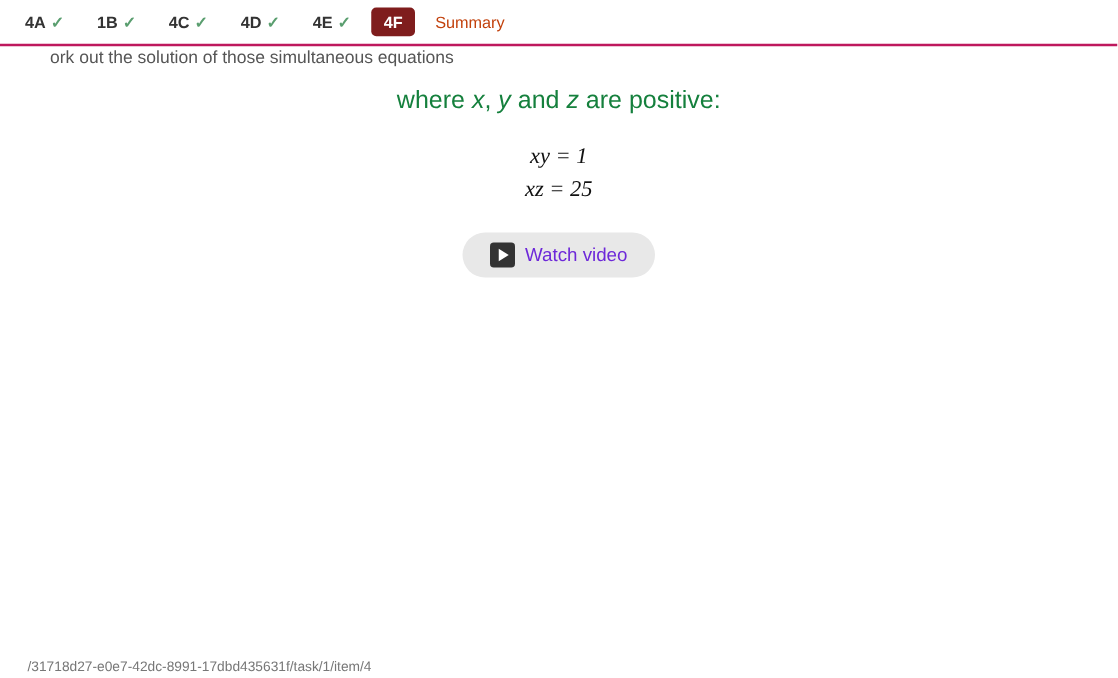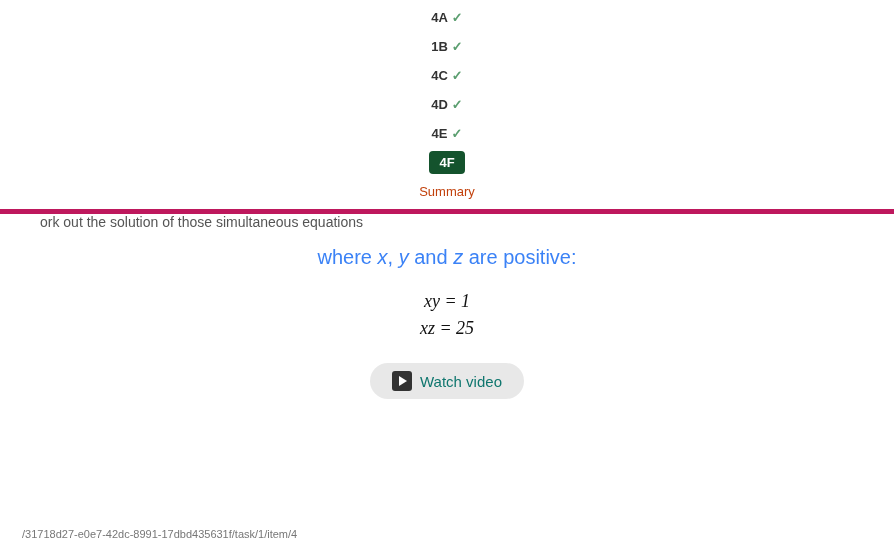--- a/index.html
+++ b/index.html
@@ -11,65 +11,64 @@
       font-family: Arial, sans-serif;
       overflow: hidden;
       position: relative;
     }
 
     
     .top-nav {
       display: flex;
       align-items: center;
       padding: 6px 10px;
-      border-bottom: 5px solid #be185d;
+      border-bottom: 2px solid #be185d;
       background: #fff;
       gap: 6px;
-      flex-direction: column;
     }
 
     .nav-tab {
       display: flex;
       align-items: center;
       gap: 4px;
       padding: 4px 10px;
       border-radius: 4px;
       font-size: 13px;
       font-weight: 600;
       color: #333;
       cursor: pointer;
     }
 
     .nav-tab .check {
       color: #5a9e6f;
       font-size: 13px;
     }
 
     .nav-tab.active {
-      background: #14532d;
+      background: #7f1d1d;
       color: #fff;
     }
 
     .nav-tab.summary {
       background: none;
       color: #c2410c;
       font-weight: 400;
     }
 
     
     .main-content {
       padding: 10px 40px 10px 40px;
       display: flex;
       flex-direction: column;
       align-items: center;
     }
 
     .where-text {
       font-size: 20px;
-      color: #3b82f6;
+      color: #15803d;
       margin-bottom: 22px;
       text-align: center;
     }
 
     .equations {
       display: flex;
       flex-direction: column;
       align-items: center;
       gap: 6px;
       margin-bottom: 24px;
@@ -92,21 +91,21 @@
 
     .watch-btn {
       display: flex;
       align-items: center;
       gap: 8px;
       background: #e8e8e8;
       border: none;
       border-radius: 20px;
       padding: 8px 22px;
       font-size: 15px;
-      color: #0f766e;
+      color: #6d28d9;
       cursor: pointer;
       font-weight: 500;
       text-align: center;
     }
 
     .watch-btn .play-icon {
       width: 20px;
       height: 20px;
       background: #333;
       border-radius: 3px;

